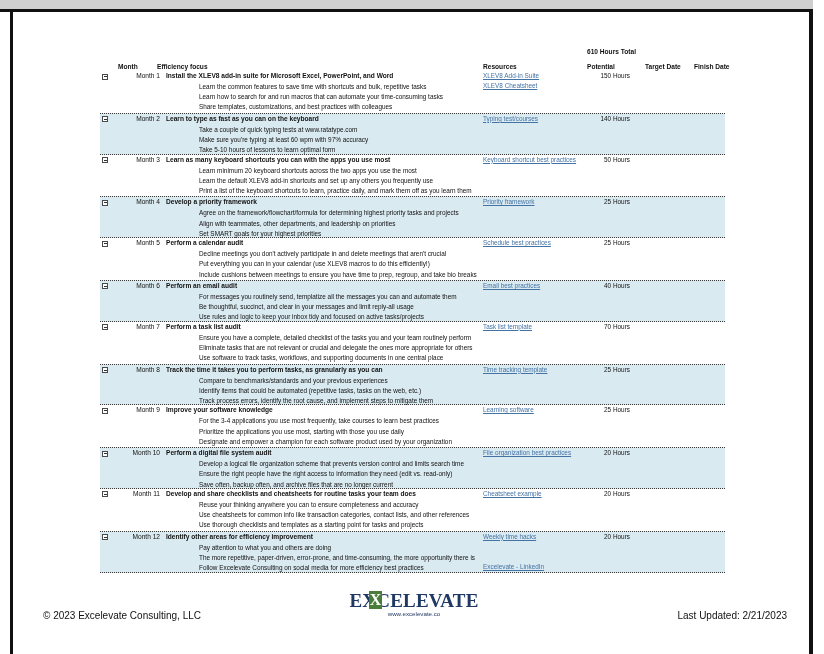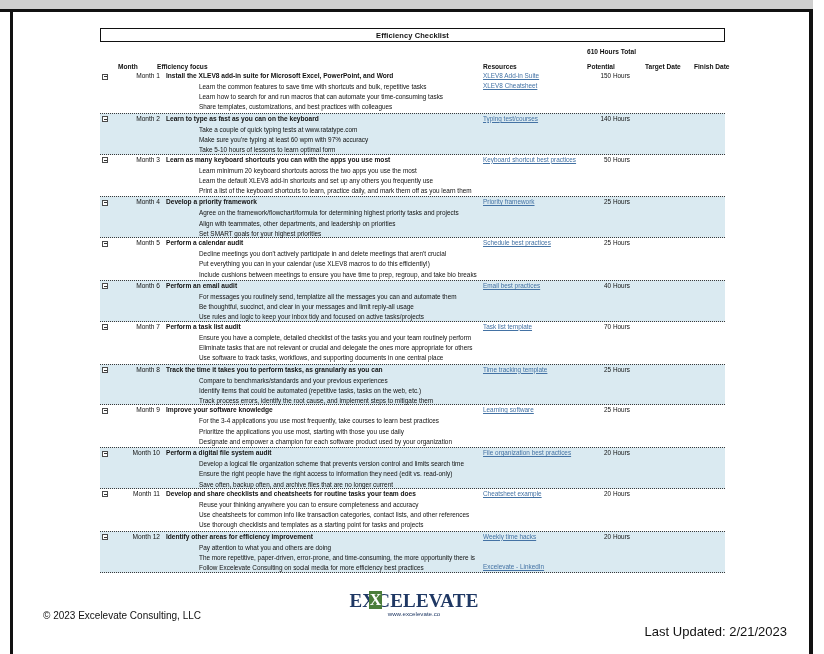--- a/index.html
+++ b/index.html
@@ -207,22 +207,22 @@
   }
   .copyright {
     position: absolute;
     left: 30px; top: 22px;
     font-size: 10px;
     color: #111111;
     white-space: nowrap;
   }
   .updated {
     position: absolute;
-    right: 22px; top: 36px;
-    font-size: 13px;
+    right: 22px; top: 22px;
+    font-size: 10px;
     color: #111111;
     white-space: nowrap;
   }
   #logo {
     position: absolute;
     left: 336px; top: 0px;
     width: 130px; height: 36px;
   }
   .logo-word {
     position: absolute;
@@ -267,23 +267,20 @@
 </head>
 <body>
 
 <div id="page-frame">
   <div class="edge-top"></div>
   <div class="edge-top-line"></div>
   <div class="edge-left"></div>
   <div class="edge-right"></div>
   <div class="edge-right-outer"></div>
 
-  <div id="title-box">
-    <span>Efficiency Checklist</span>
-  </div>
 
   <div id="sheet">
     <div class="hdr-total">610 Hours Total</div>
 
     <div class="hdr-row">
       <div class="hdr-cell h-month">Month</div>
       <div class="hdr-cell h-focus">Efficiency focus</div>
       <div class="hdr-cell h-res">Resources</div>
       <div class="hdr-cell h-pot">Potential</div>
       <div class="hdr-cell h-target">Target Date</div>

